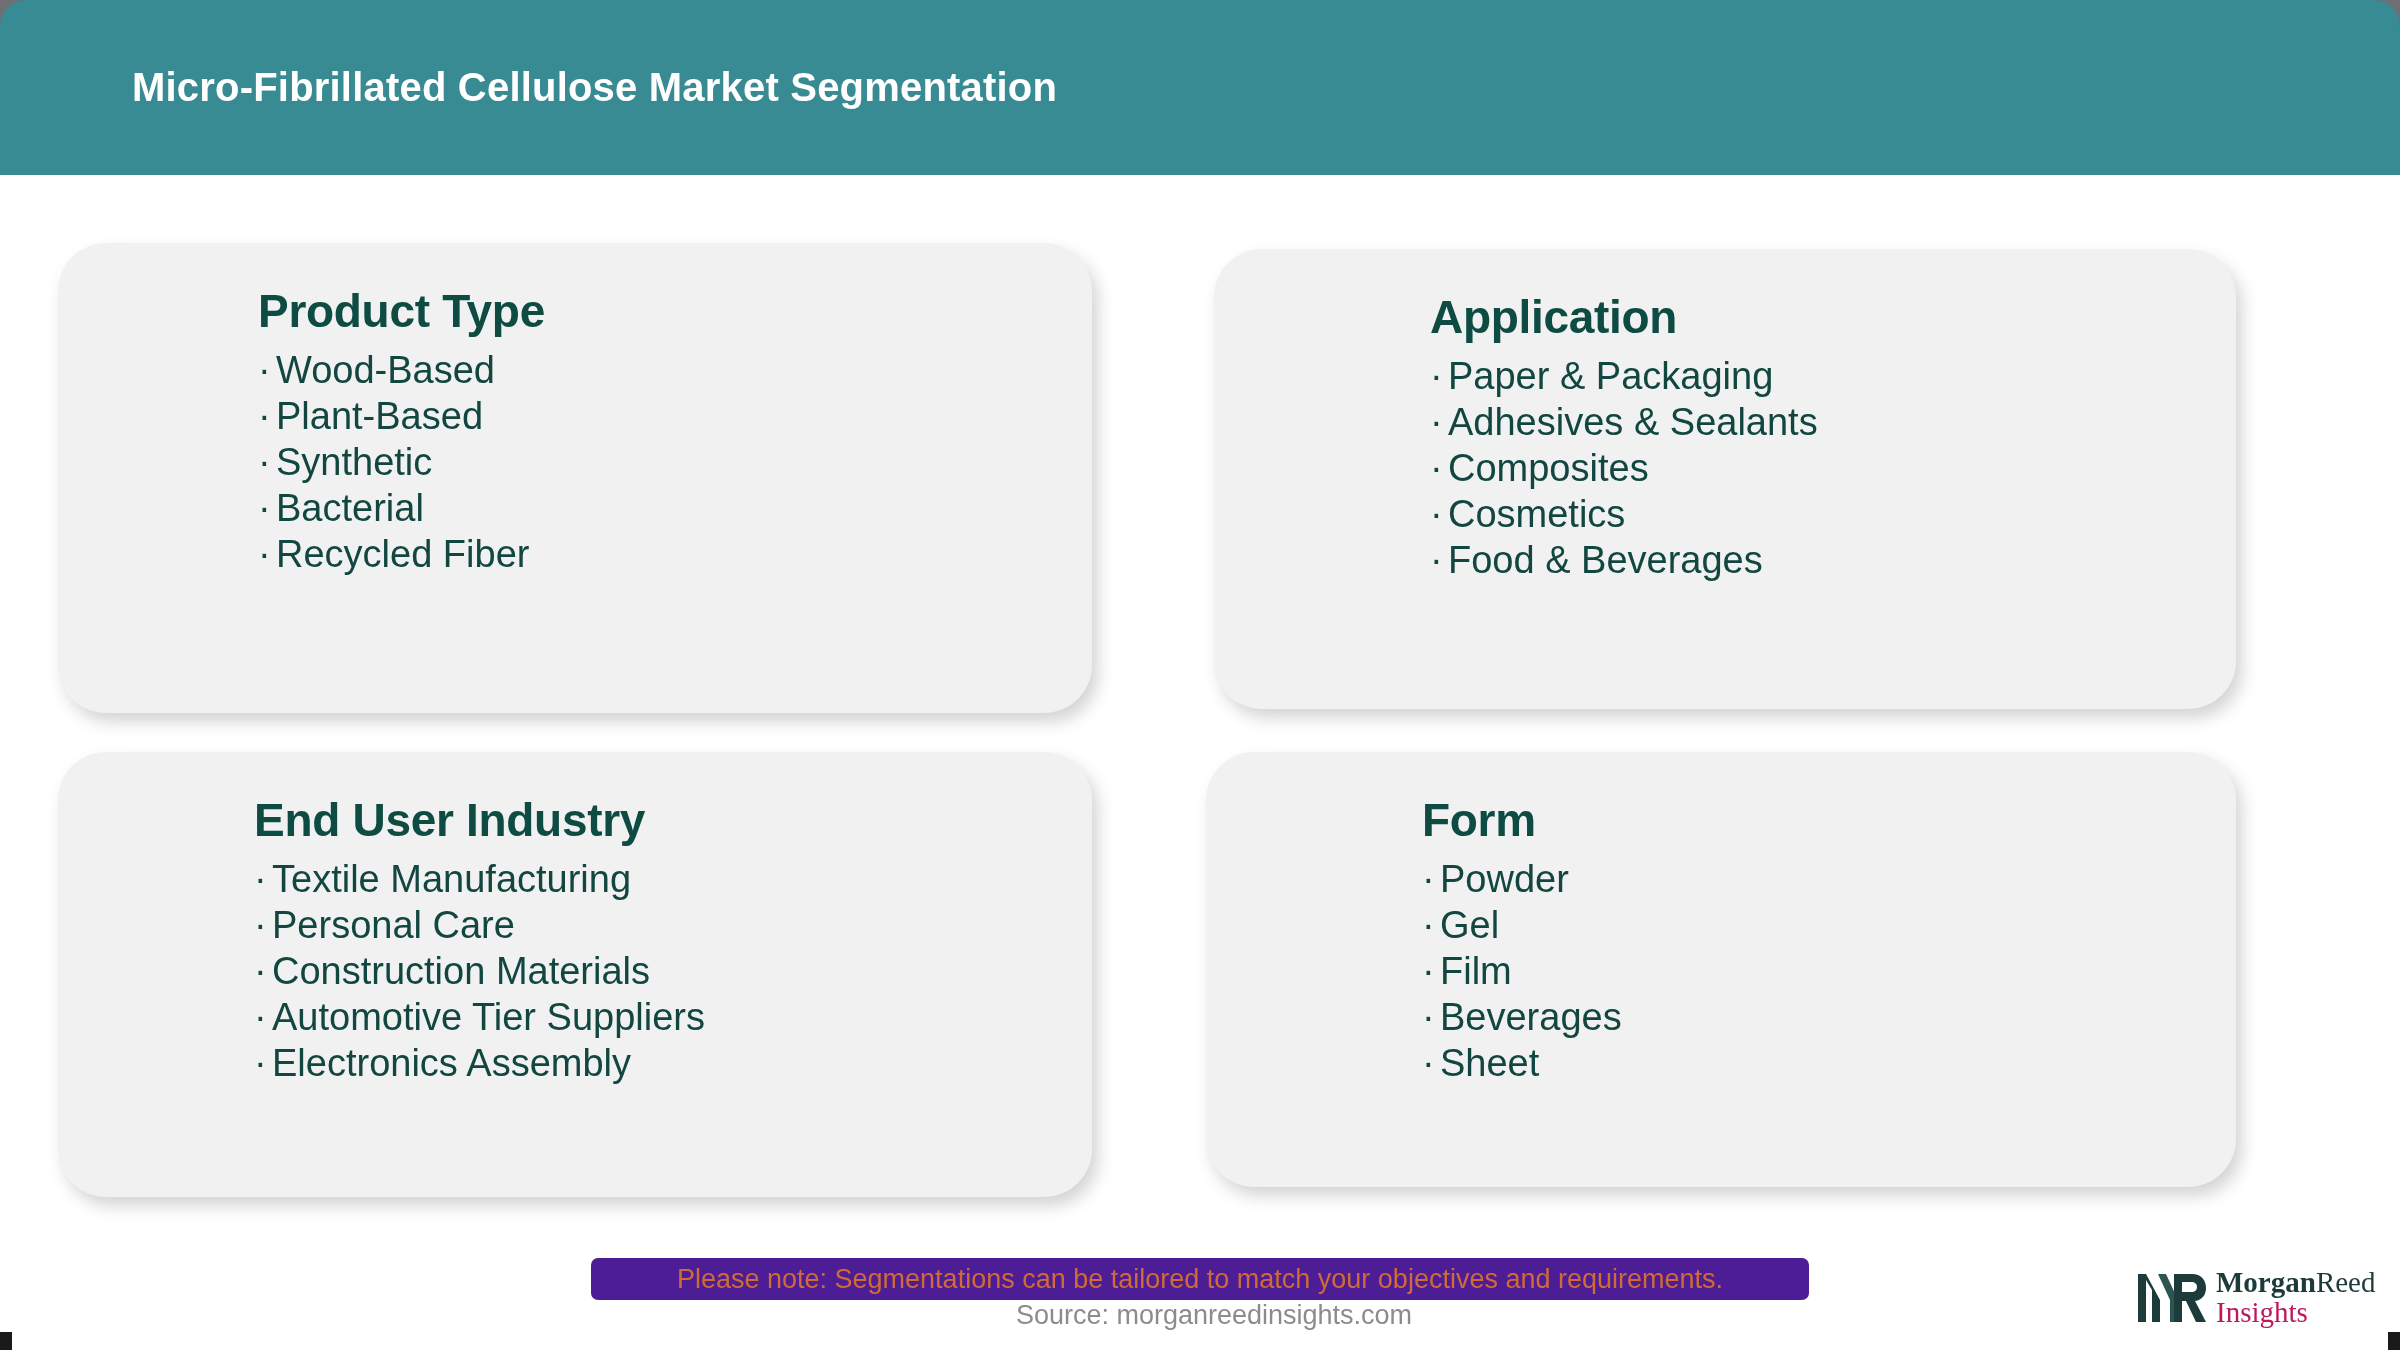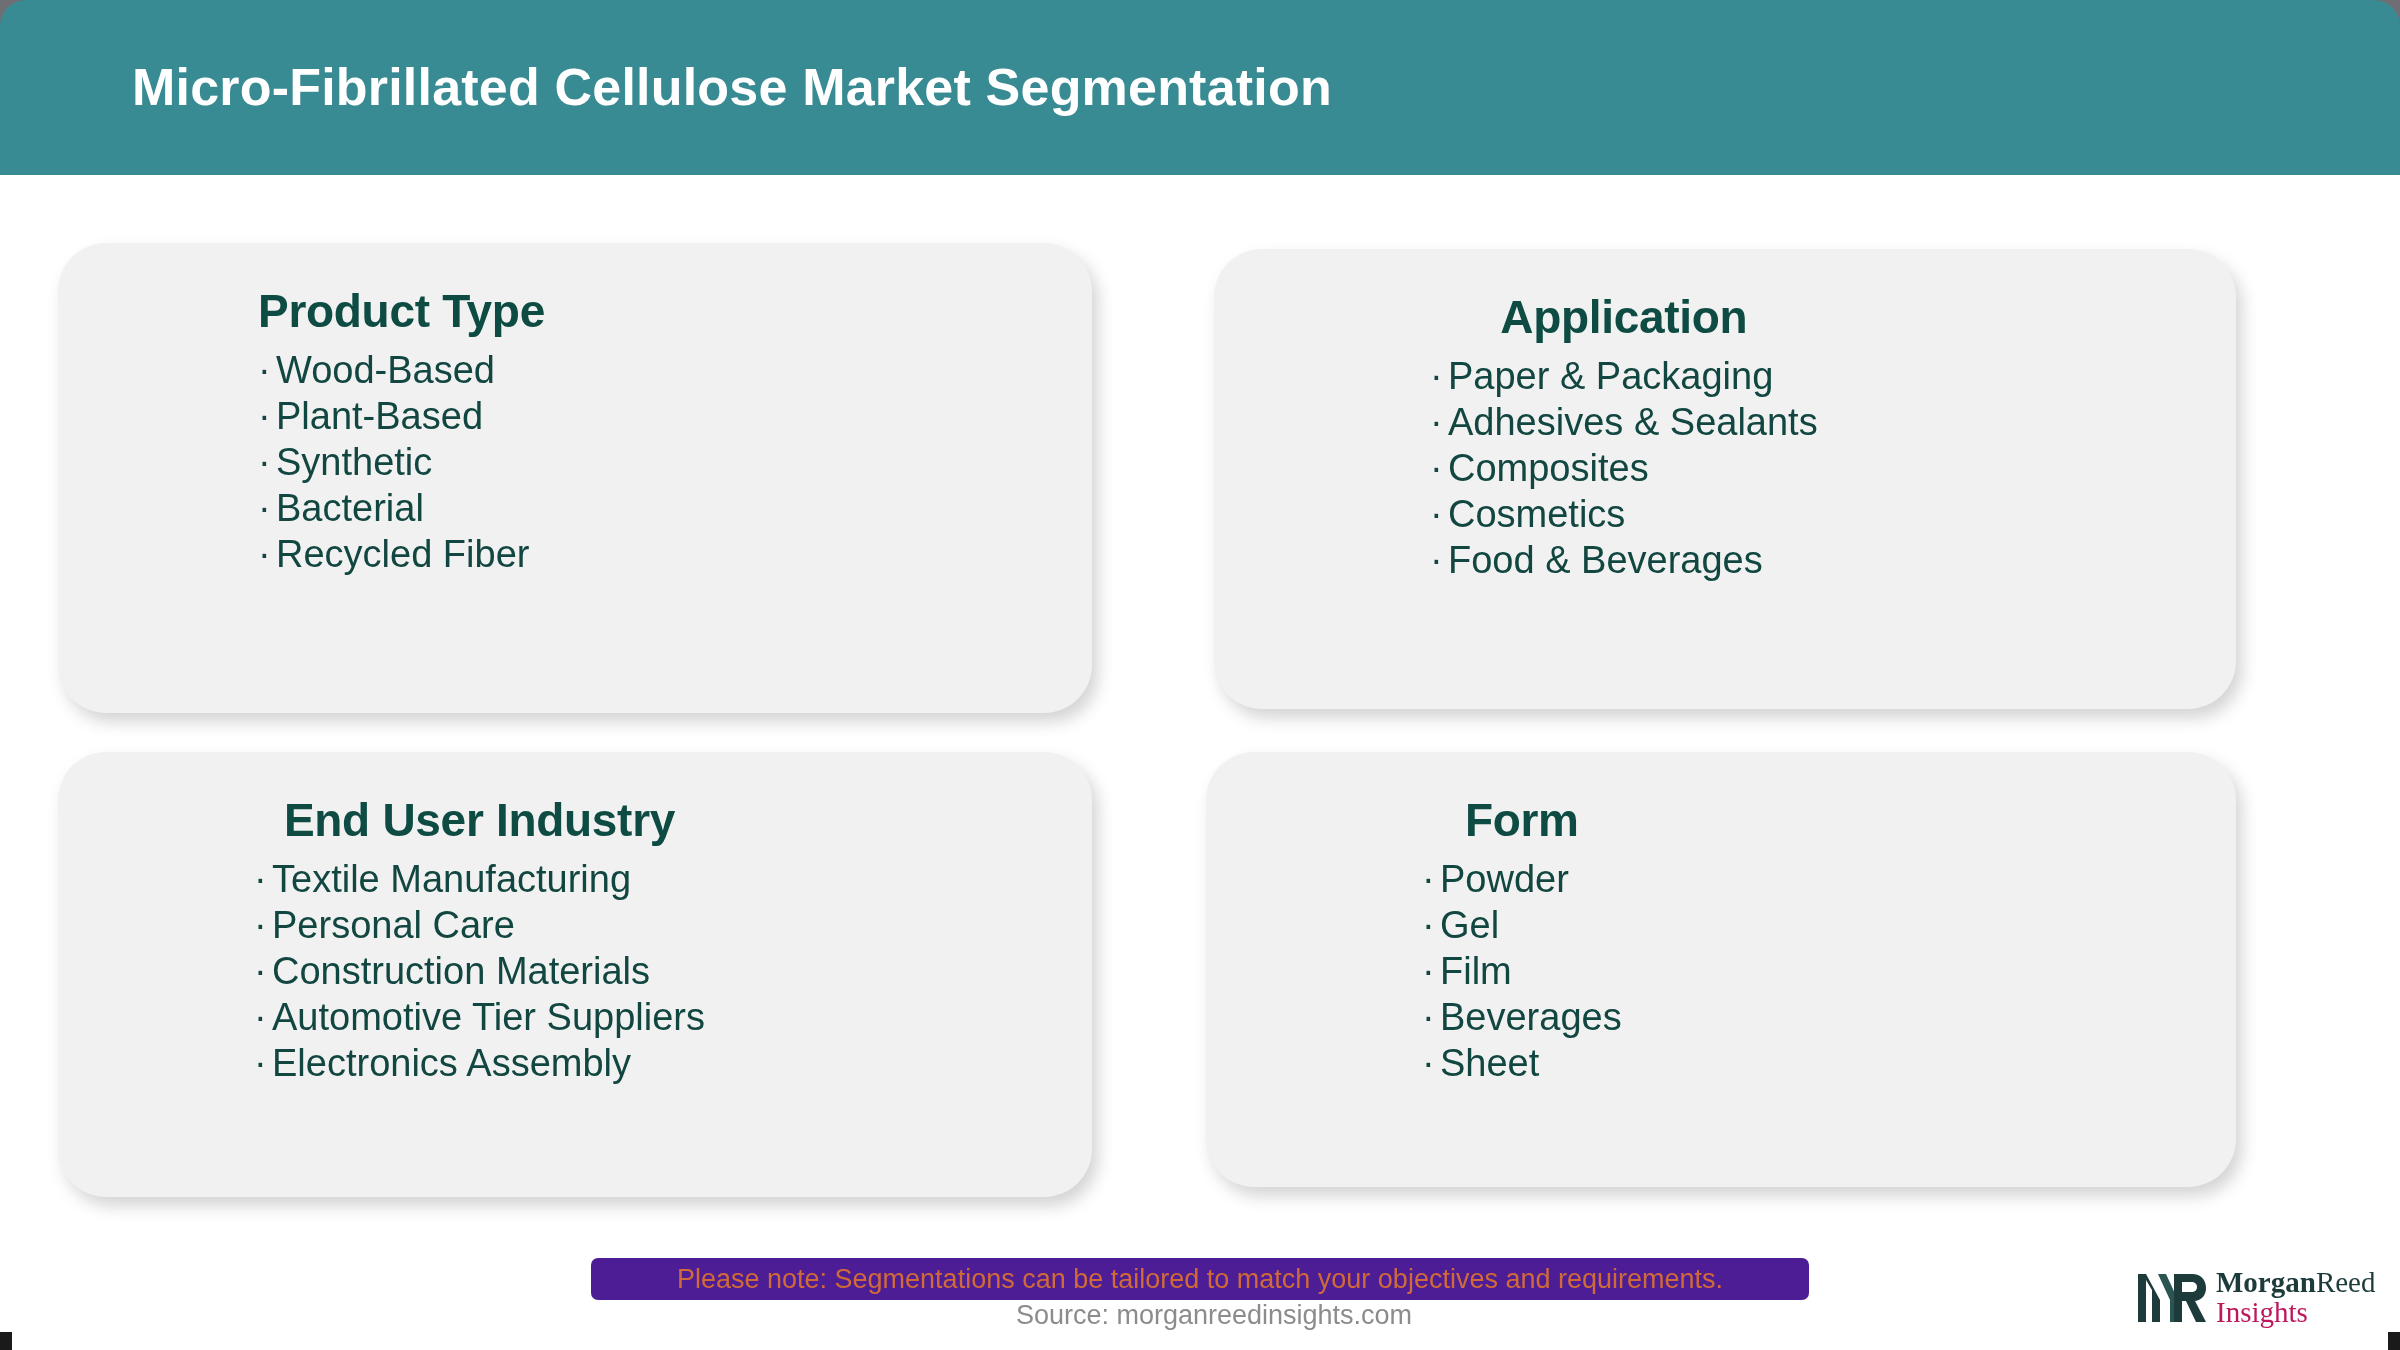--- a/index.html
+++ b/index.html
@@ -26,21 +26,21 @@
     border-top-left-radius: 26px;
     border-top-right-radius: 26px;
     box-sizing: border-box;
   }
   .header-title {
     position: absolute;
     left: 132px;
     top: 0;
     height: 170px;
     line-height: 175px;
-    font-size: 52px;
+    font-size: 40px;
     font-weight: bold;
     color: #ffffff;
     letter-spacing: 0.2px;
     white-space: nowrap;
   }
   .corner-tl {
     position: absolute;
     left: 0;
     top: 0;
     width: 26px;
@@ -90,21 +90,20 @@
   .card-4 .card-inner { left: 216px; }
 
   .card-title {
     font-size: 46px;
     font-weight: bold;
     color: #0d4b43;
     letter-spacing: -0.3px;
     margin: 0 0 10px 0;
     line-height: 1.08;
     white-space: nowrap;
-    text-align: center;
   }
 
   .card-list {
     list-style: none;
     margin: 0;
     padding: 0;
   }
   .card-list li {
     font-size: 38px;
     color: #124640;

